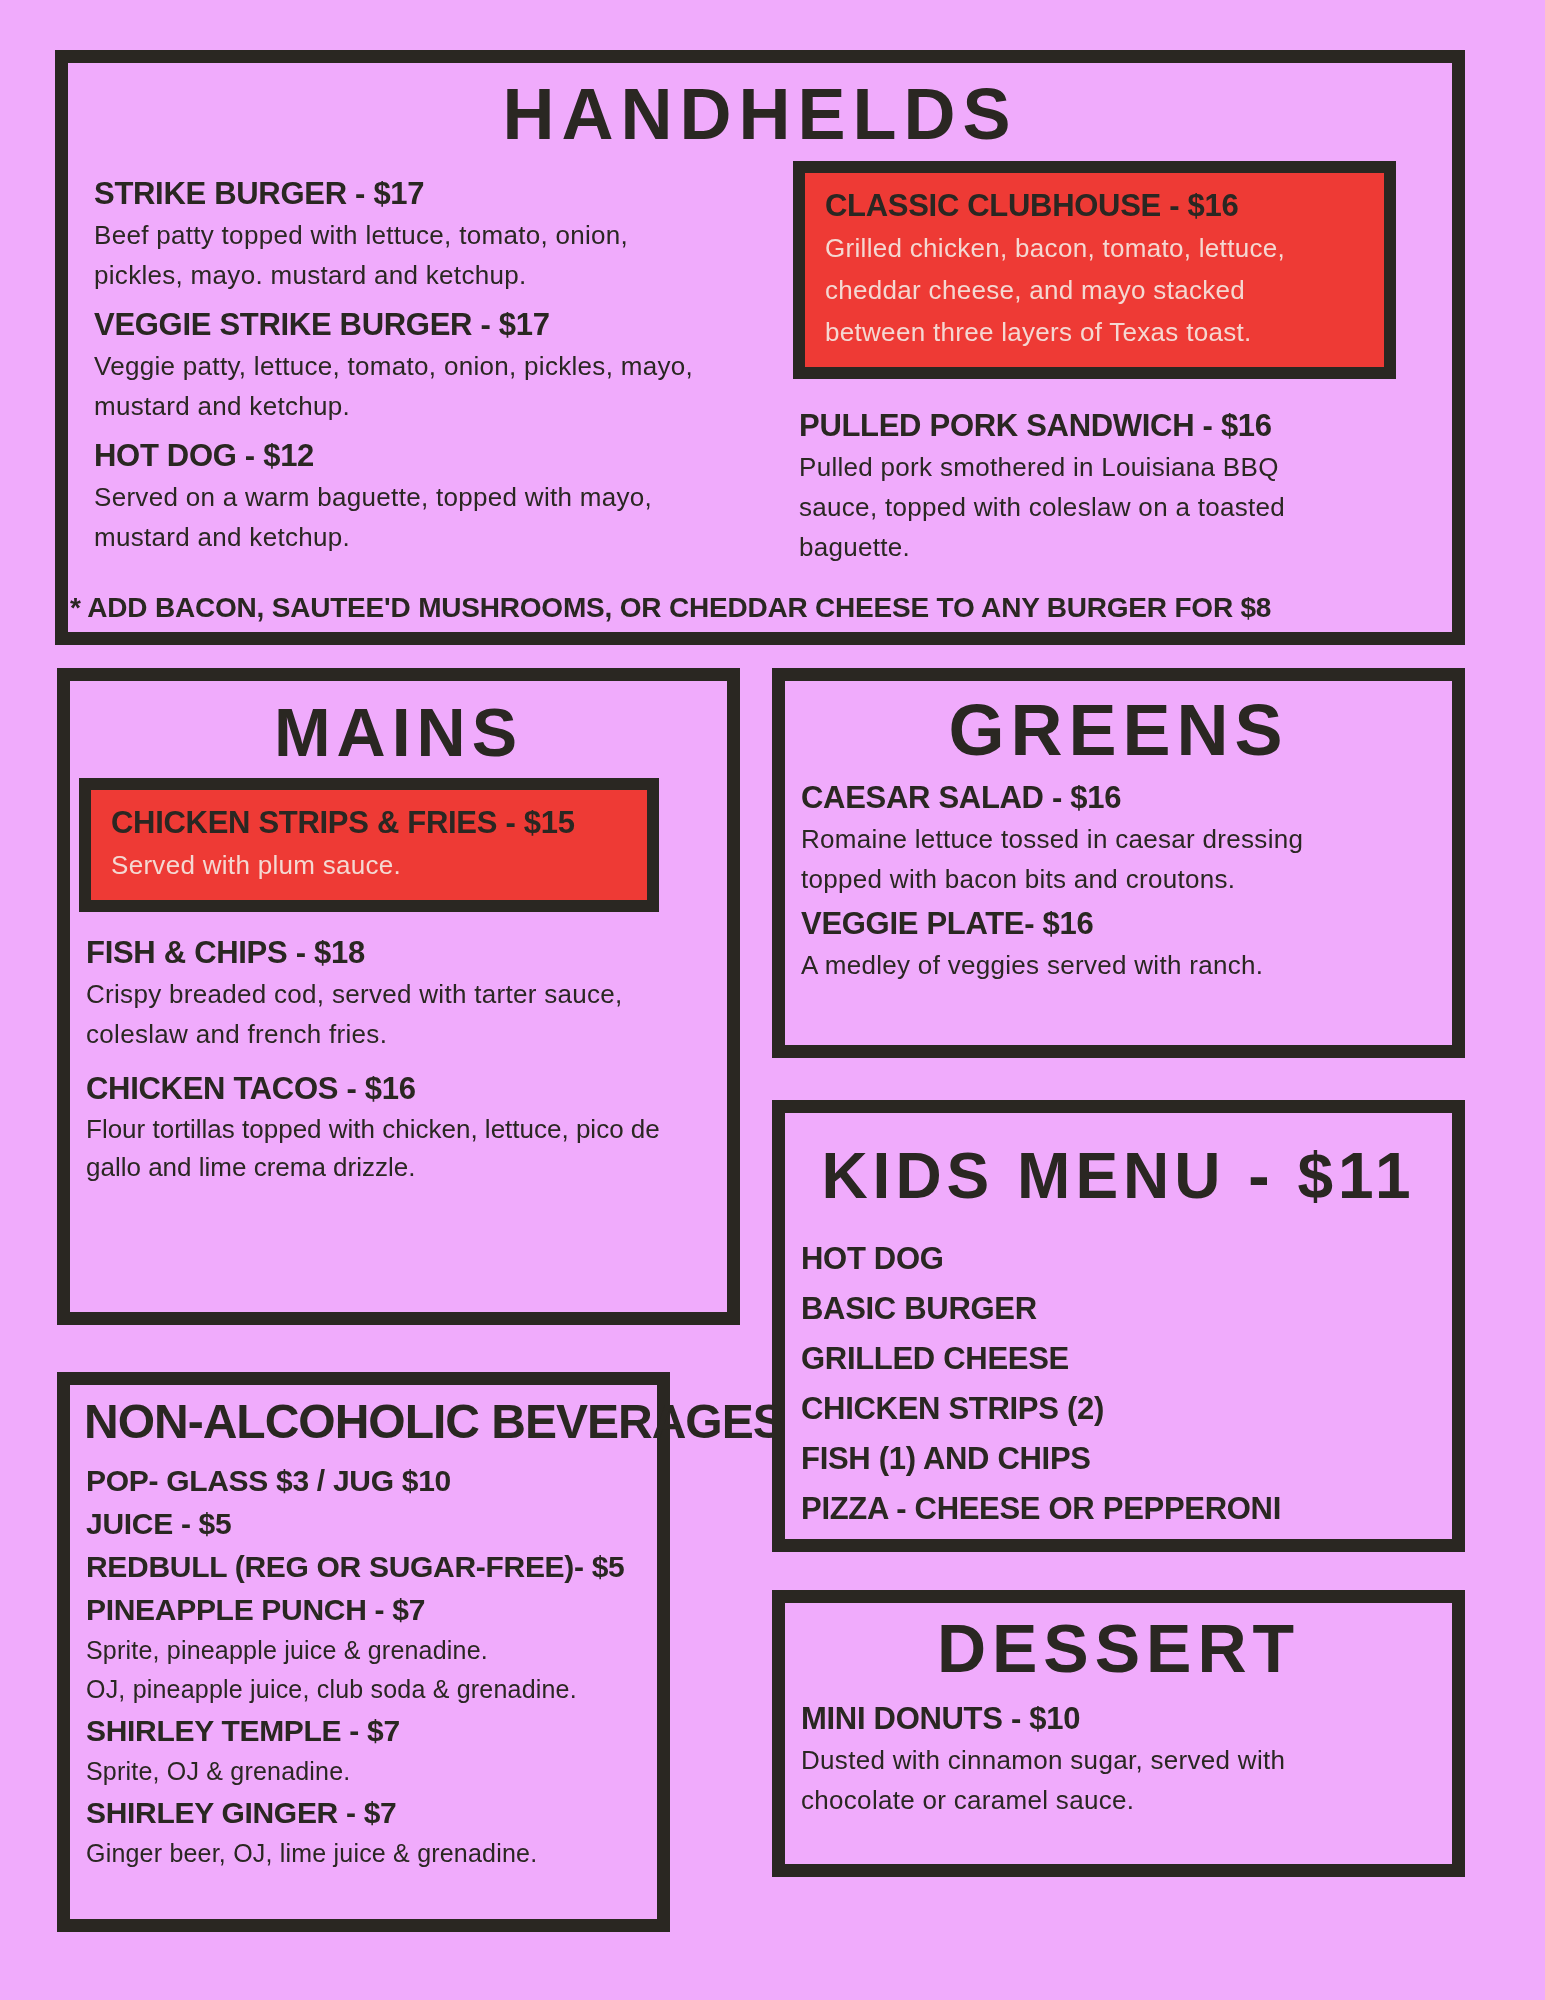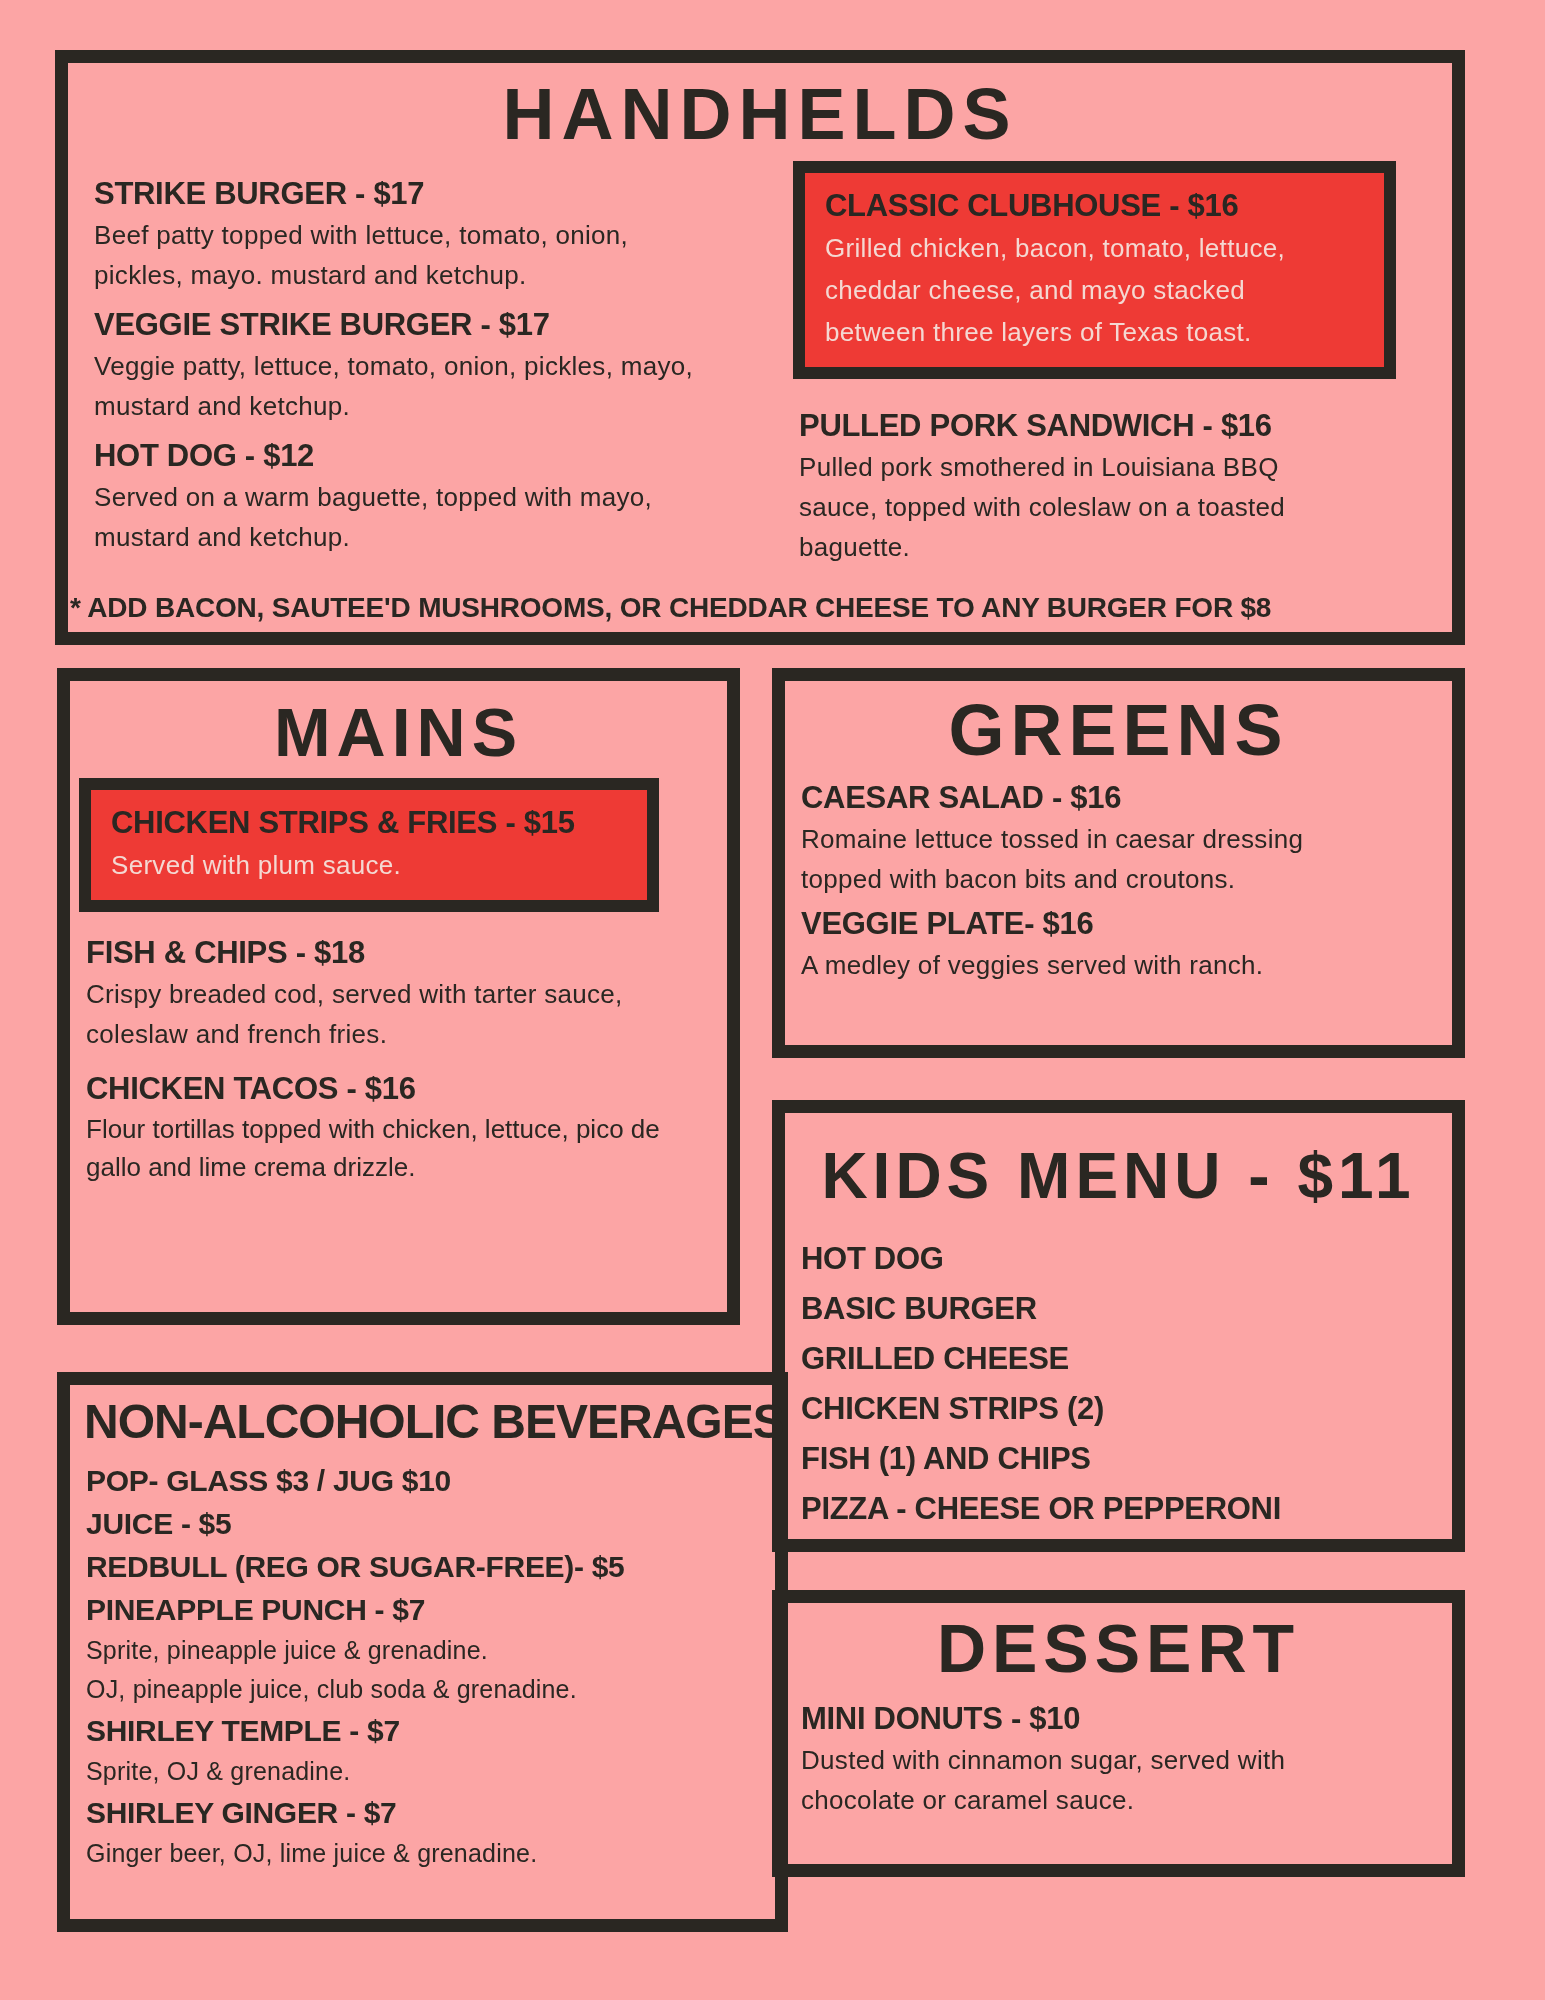--- a/index.html
+++ b/index.html
@@ -1,19 +1,19 @@
 <!DOCTYPE html>
 <html><head>
 <meta charset="utf-8">
 <style>
   * { margin:0; padding:0; box-sizing:border-box; }
   html,body { background:#e6e0d3; }
   .page {
     position:relative; width:1545px; height:2000px;
-    background:#fca5a5; color:#2a2722;
+    background:#f0abfc; color:#2a2722;
     font-family:"Liberation Sans", sans-serif;
     overflow:hidden;
   }
   .box { position:absolute; border:13px solid #2a2722; }
   .section-title {
     font-weight:bold; text-align:center; line-height:1.05;
     letter-spacing:3px; white-space:nowrap;
   }
   .item-name  { font-weight:bold; font-size:31px; line-height:42px; letter-spacing:-0.3px; }
   .item-desc  { font-size:26px; line-height:40px; letter-spacing:0.3px; }
@@ -57,21 +57,21 @@
   #greens .item-desc { max-width:530px; }
   #greens .menu-item { margin-top:4px; }
 
   
   #kids { left:772px; top:1100px; width:693px; height:452px; }
   #kids .section-title { margin-top:30px; font-size:64px; letter-spacing:5px; }
   #kids .content { padding:24px 14px 0 16px; }
   #kids .kids-item { font-weight:bold; font-size:31px; line-height:50px; letter-spacing:-0.3px; white-space:nowrap; }
 
   
-  #beverages { left:57px; top:1372px; width:731px; height:560px; }
+  #beverages { left:57px; top:1372px; width:613px; height:560px; }
   #beverages .section-title { margin-top:12px; text-align:left; padding-left:14px; font-size:48px; letter-spacing:-1px; }
   #beverages .content { padding:12px 14px 0 16px; }
   #beverages .item-name { font-size:30px; line-height:43px; }
   #beverages .item-desc { font-size:25px; line-height:39px; letter-spacing:0.2px; white-space:nowrap; }
 
   
   #dessert { left:772px; top:1590px; width:693px; height:287px; }
   #dessert .section-title { margin-top:10px; font-size:68px; letter-spacing:6px; }
   #dessert .content { padding:14px 20px 0 16px; }
   #dessert .item-desc { max-width:560px; }

